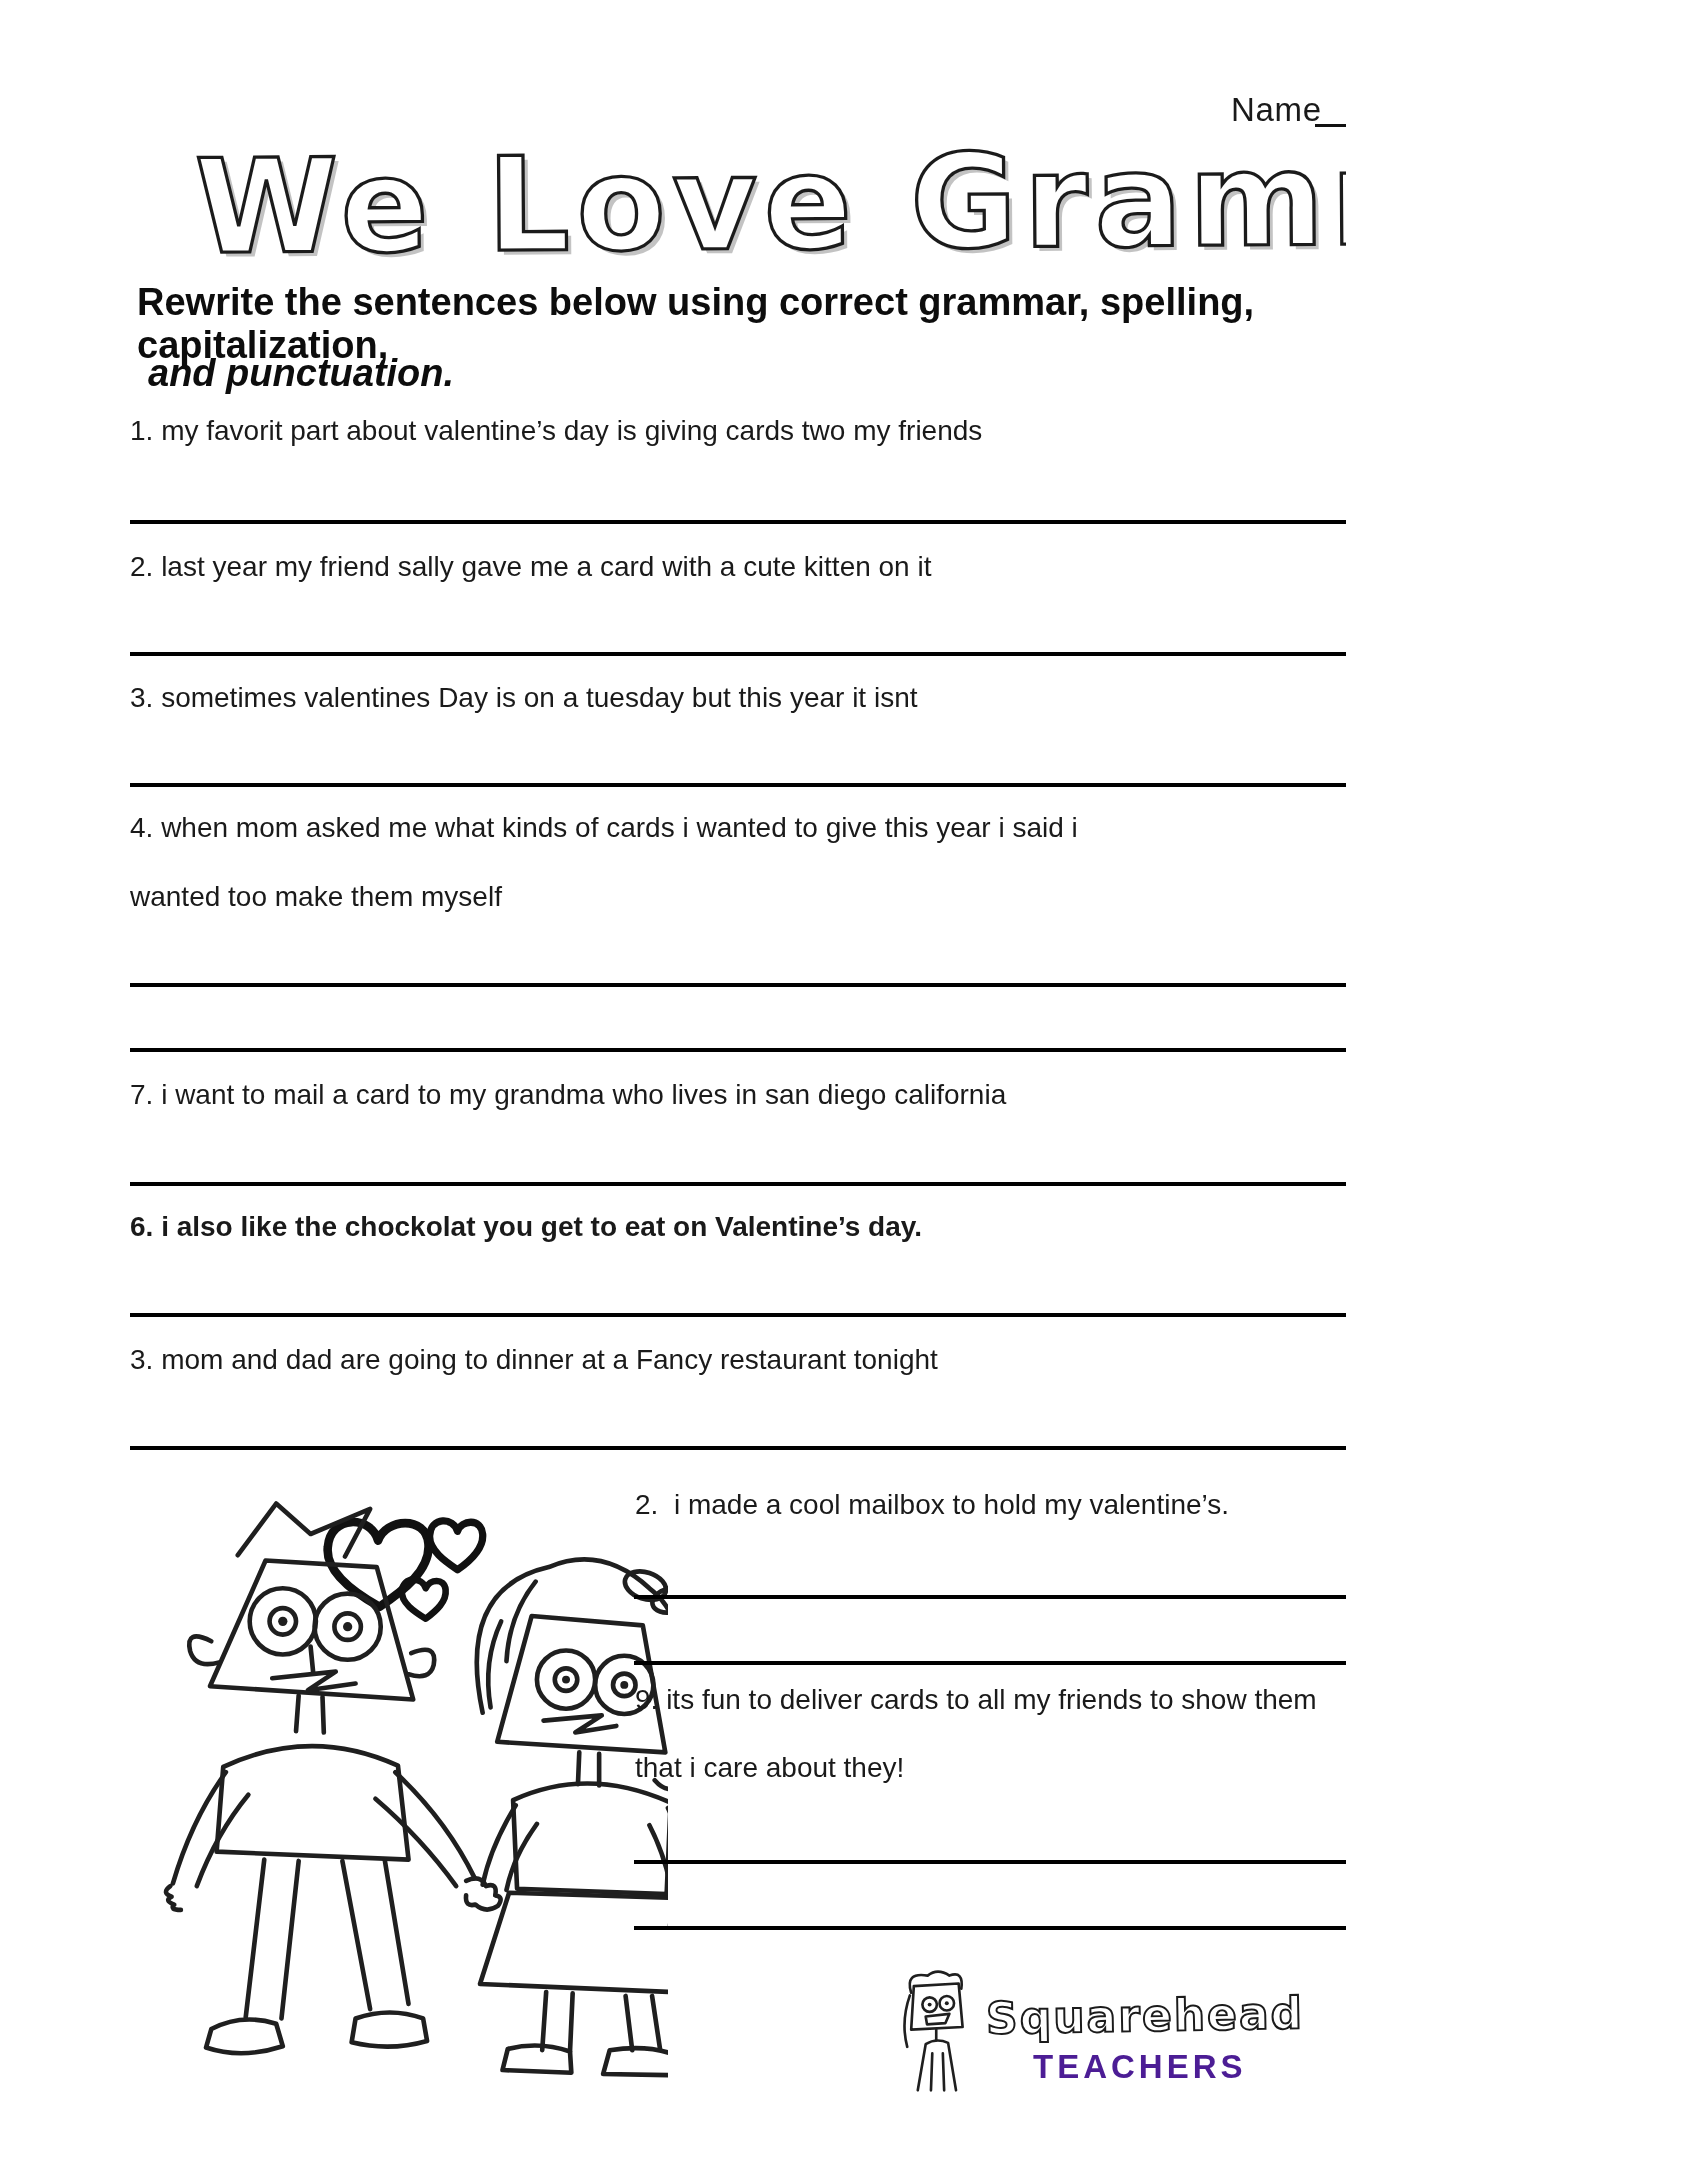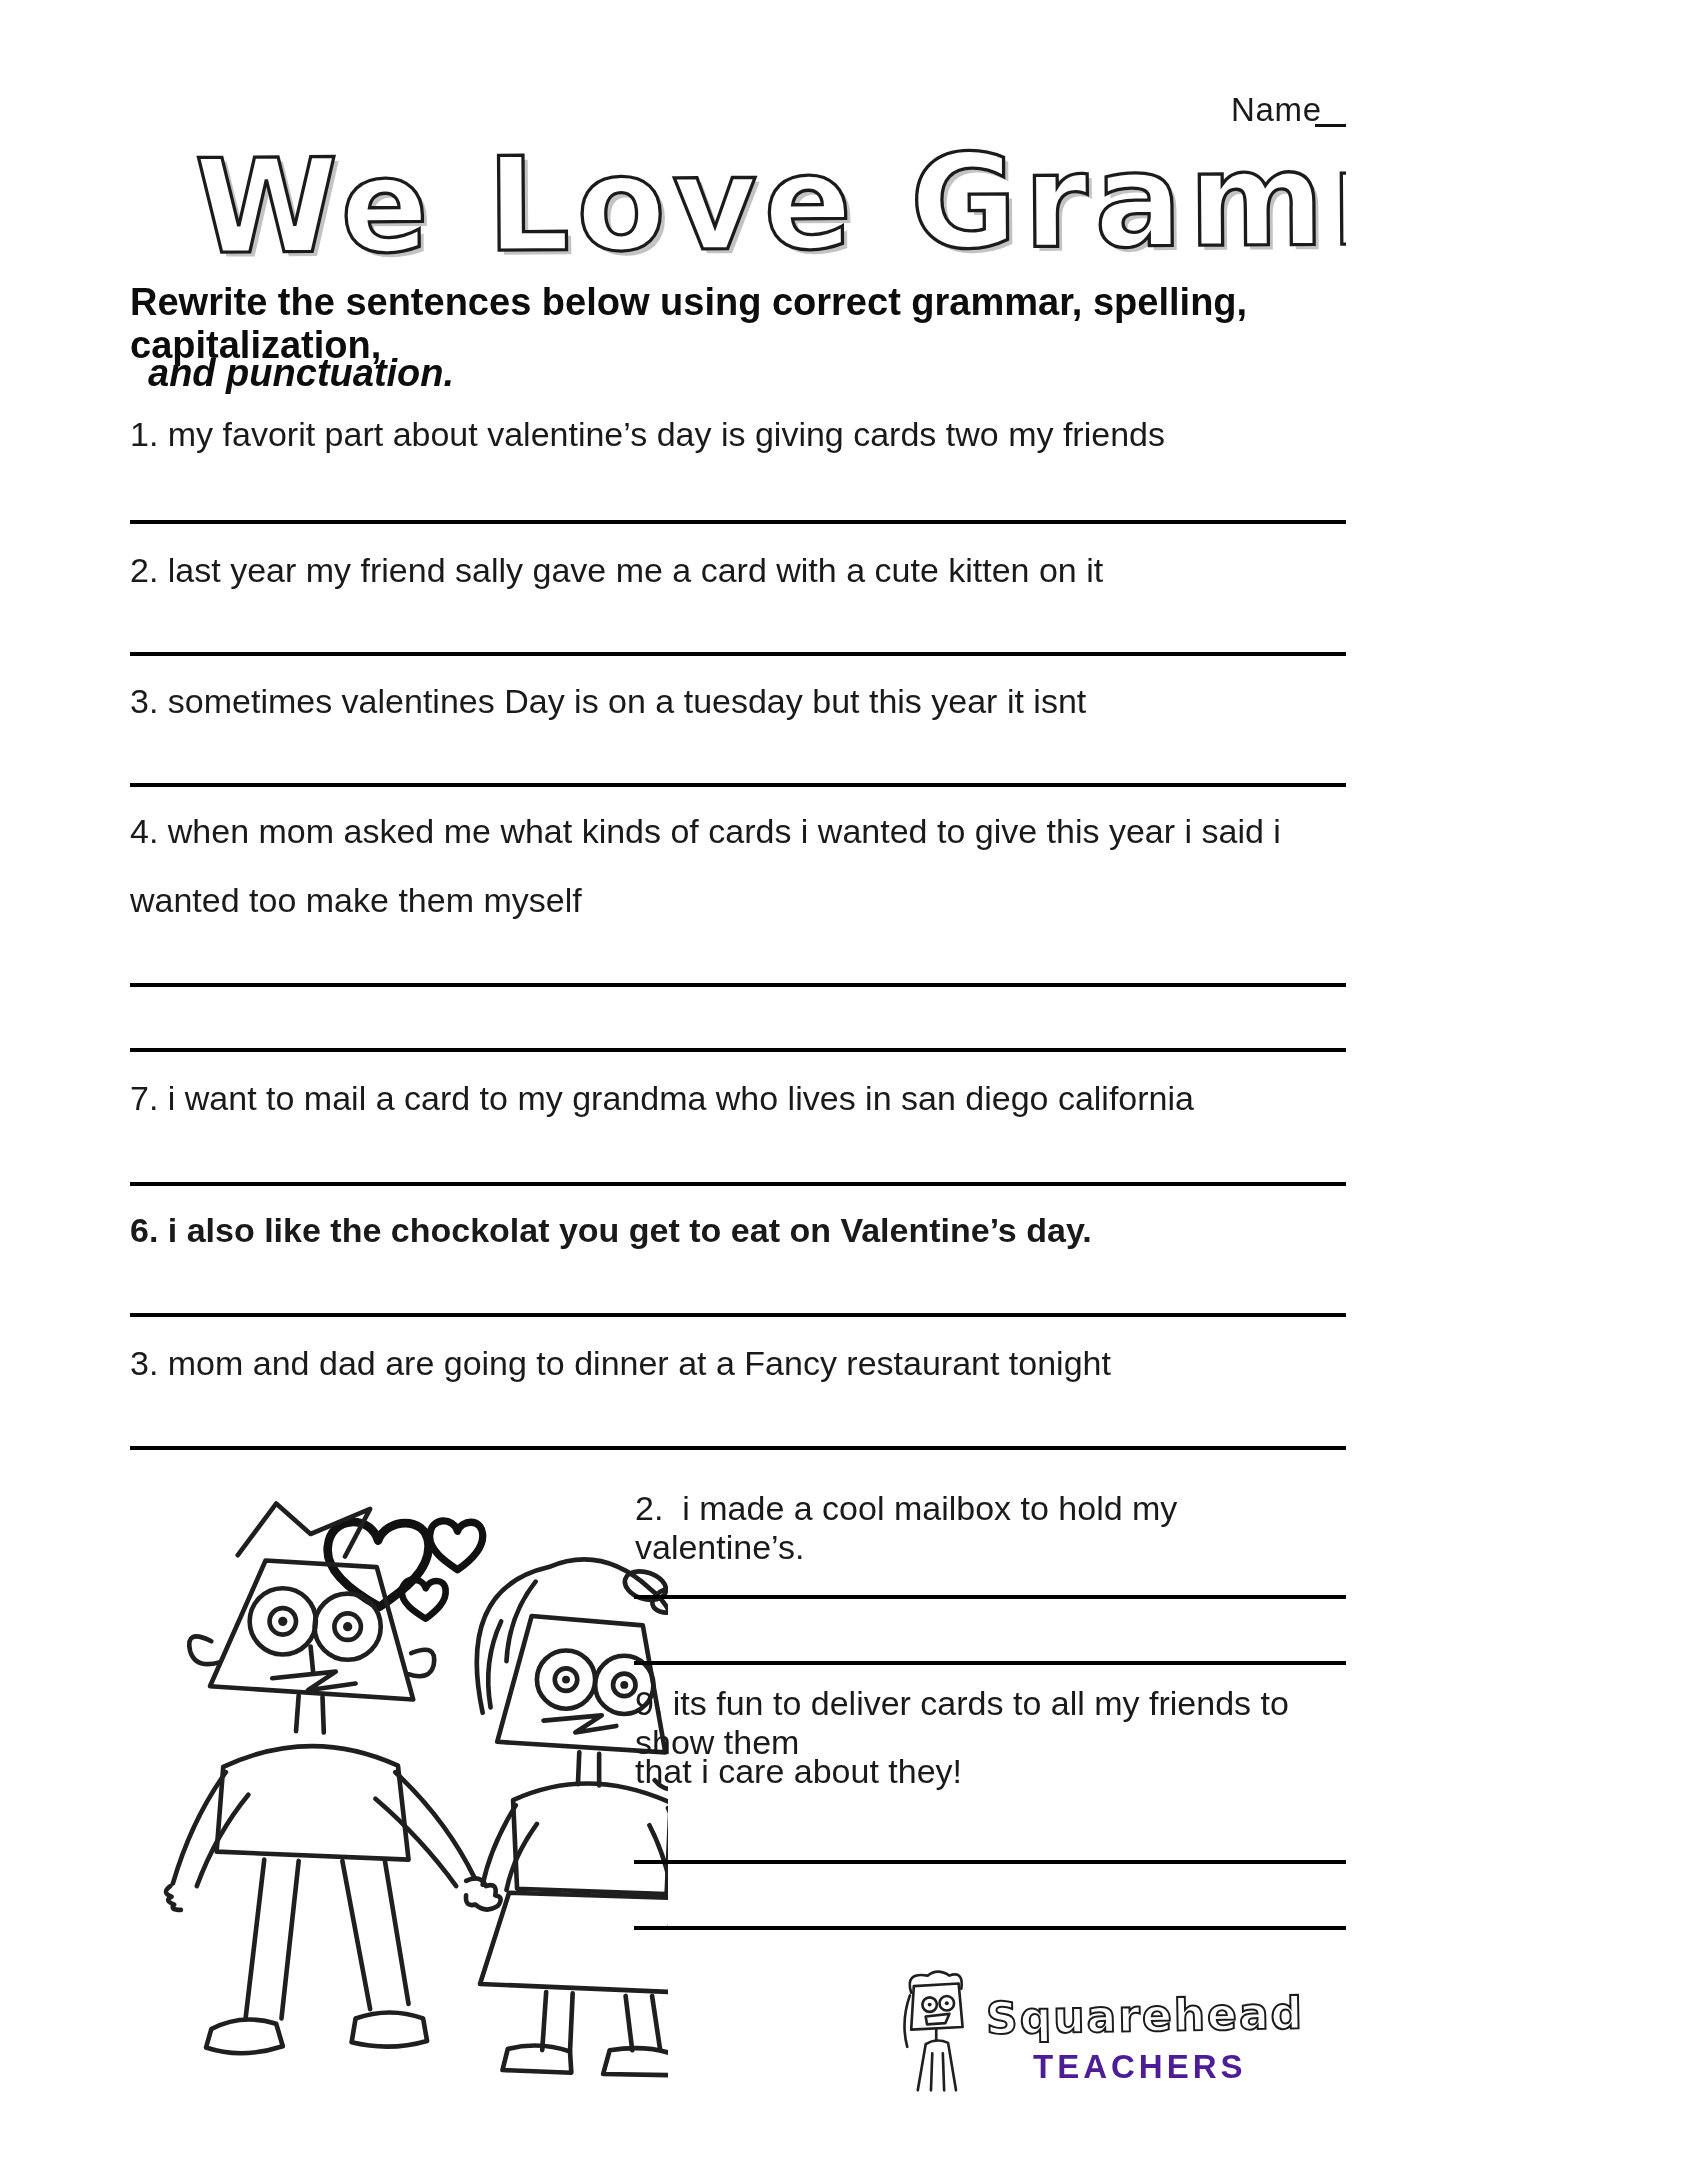--- a/index.html
+++ b/index.html
@@ -20,21 +20,21 @@
     font-weight:bold;
     font-size:130px;
     letter-spacing:6.6px;
     color:#ffffff;
     -webkit-text-stroke:3.3px #1b1b1b;
     text-shadow:4.6px 4.6px 0 rgba(40,40,40,0.28);
     transform:rotate(-0.4deg);
     white-space:nowrap;
   }
   .instr{font-size:38px;font-weight:bold;color:#0d0d0d;}
-  .sent{font-size:34px;}
+  .sent{font-size:28px;}
   .rule{background:#000;height:4px;}
   .brand{
     font-family:"DejaVu Sans", sans-serif;
     font-weight:bold;
     font-size:44px;
     letter-spacing:2px;
     color:#ffffff;
     -webkit-text-stroke:2px #1b1b1b;
     transform:rotate(-1deg);
     white-space:nowrap;
@@ -49,21 +49,21 @@
 </head>
 <body>
 
 <div class="page">
 
   <div class="abs txt name-label" style="left:1231px;top:91px;">Name</div>
   <div class="abs name-line" style="left:1315px;top:124px;width:225px;"></div>
 
   <div class="abs title" style="left:195px;top:126px;">We Love Grammar!</div>
 
-  <div class="abs txt instr" style="left:130px;top:281px;">Rewrite the sentences below using correct grammar, spelling, capitalization,</div>
+  <div class="abs txt instr" style="left:137px;top:281px;">Rewrite the sentences below using correct grammar, spelling, capitalization,</div>
   <div class="abs txt instr" style="left:148px;top:352px;font-style:italic;">and punctuation.</div>
 
   <div class="abs txt sent" style="left:130px;top:415px;">1. my favorit part about valentine’s day is giving cards two my friends</div>
   <div class="abs rule" style="left:130px;top:520px;width:1436px;"></div>
 
   <div class="abs txt sent" style="left:130px;top:551px;">2. last year my friend sally gave me a card with a cute kitten on it</div>
   <div class="abs rule" style="left:130px;top:652px;width:1436px;"></div>
 
   <div class="abs txt sent" style="left:130px;top:682px;">3. sometimes valentines Day is on a tuesday but this year it isnt</div>
   <div class="abs rule" style="left:130px;top:783px;width:1436px;"></div>

